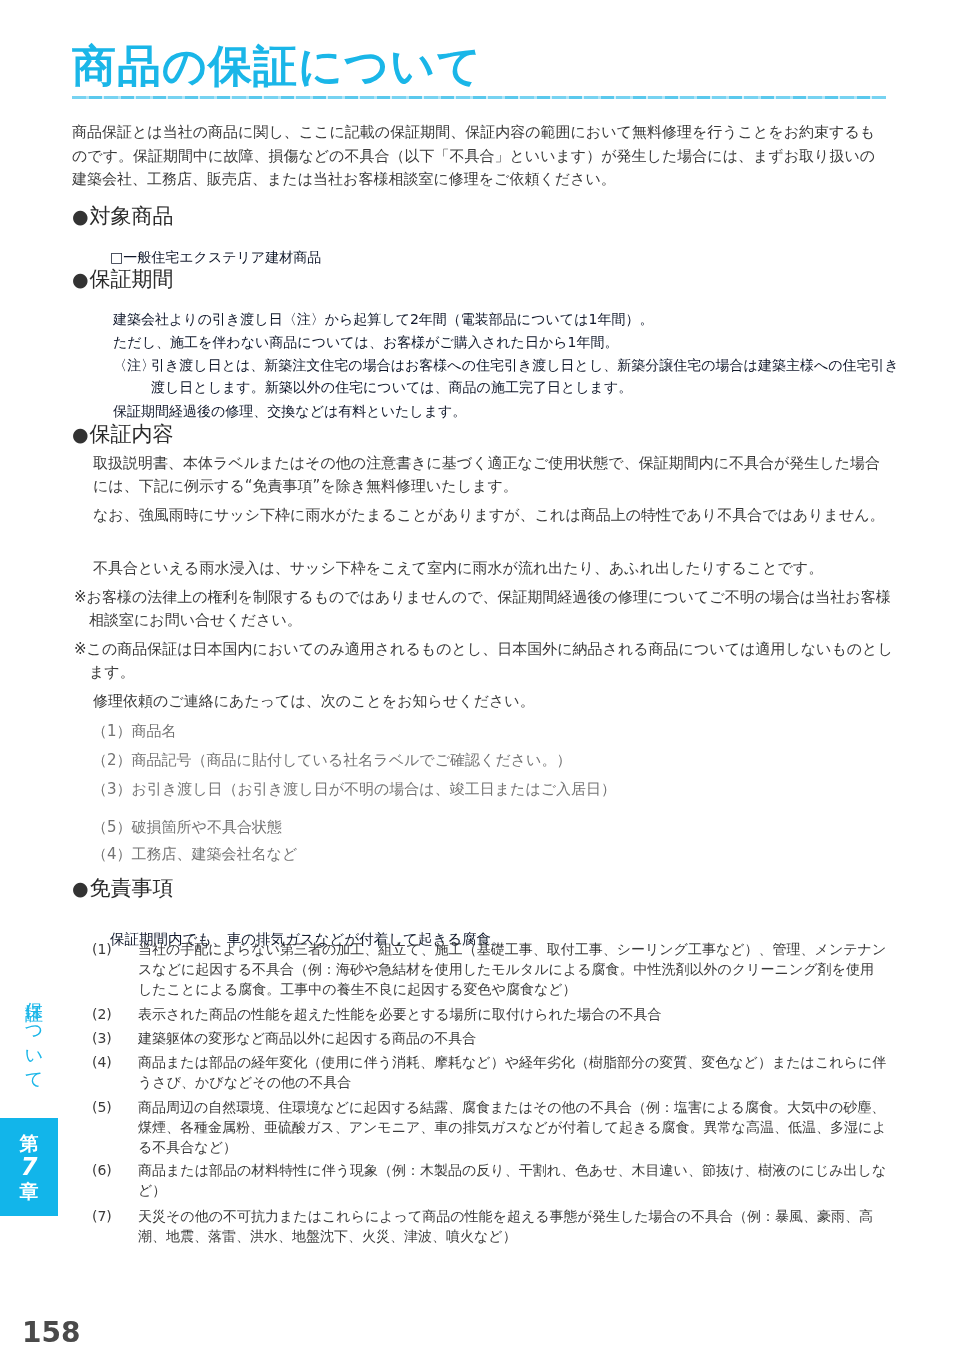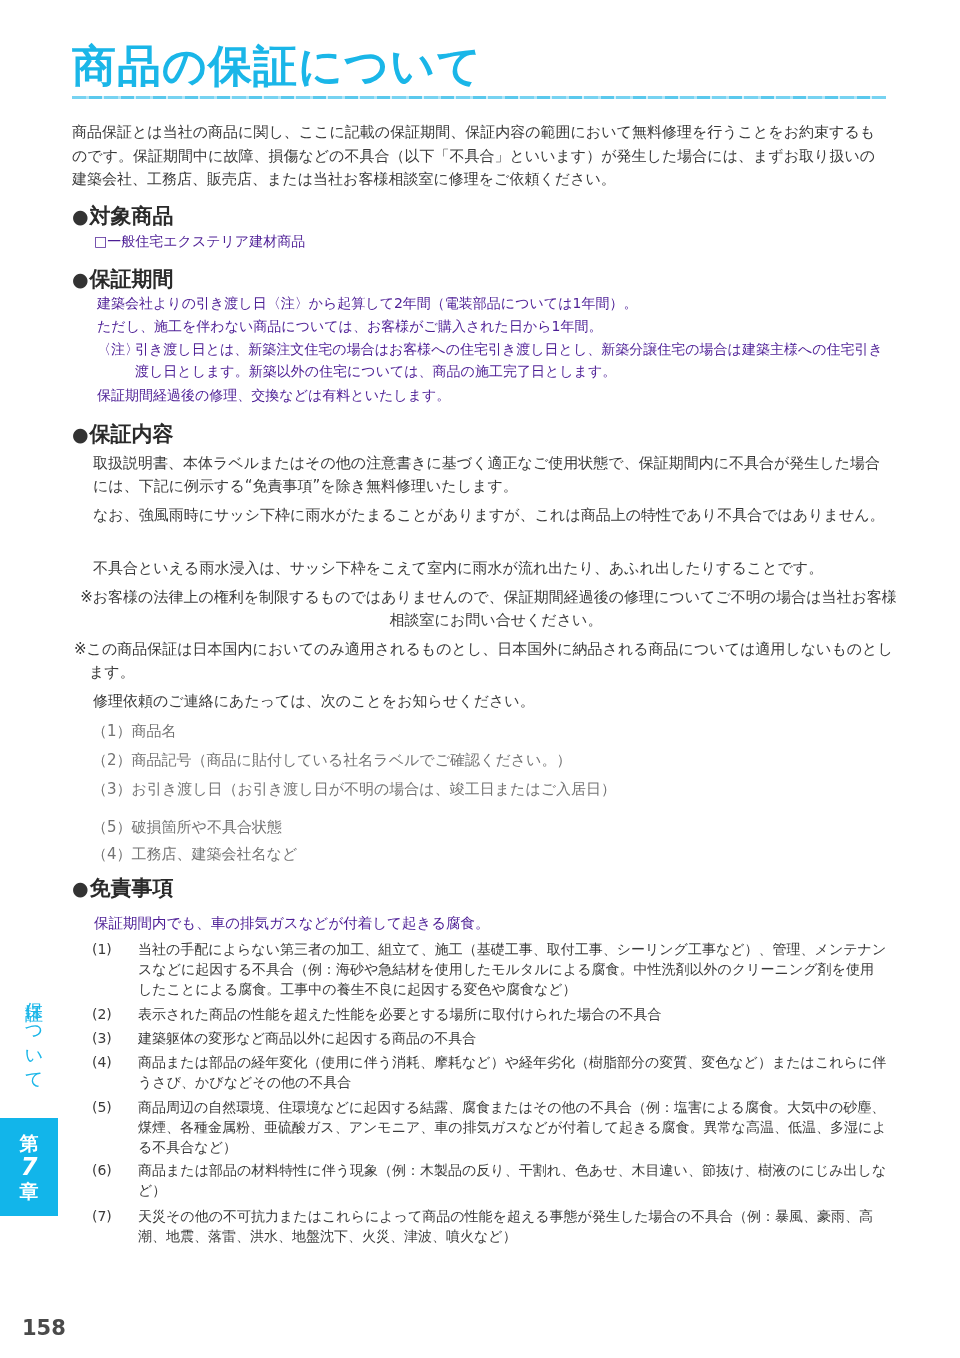--- a/index.html
+++ b/index.html
@@ -17,43 +17,43 @@
     position: absolute; left: 72px; top: 96px; width: 814px; height: 3px;
     background: repeating-linear-gradient(90deg, #5fcbef 0 14px, #9fdff5 14px 17px, #3dbfea 17px 30px, #c9ecf9 30px 32px);
     opacity: 0.85;
   }
   .intro {
     position: absolute; left: 72px; top: 121px; width: 816px;
     font-size: 15px; line-height: 23.5px; color: #3a3a3a; margin: 0;
   }
   .sec-h {
     position: absolute; left: 72px; margin: 0;
-    font-size: 21px; font-weight: bold; color: #2a2a2a; line-height: 26px;
+    font-size: 21px; font-weight: normal; color: #2a2a2a; line-height: 26px;
   }
   .bullet { font-size: 19px; color: #333; margin-right: 1px; }
-  .txt { position: absolute; font-size: 14px; line-height: 22px; color: #4c1d95; margin: 0; }
+  .txt { position: absolute; font-size: 14px; line-height: 22px; color: #0f172a; margin: 16px; }
   .txt15 { position: absolute; font-size: 15px; line-height: 23px; color: #3a3a3a; margin: 0; }
   .hang { padding-left: 1em; text-indent: -1em; }
   .num-item { position: absolute; left: 92px; font-size: 15px; line-height: 22px; color: #737373; }
   .ex-row { position: absolute; left: 92px; width: 796px; display: flex; font-size: 14px; line-height: 20px; color: #3a3a3a; }
   .ex-num { width: 46px; flex: none; }
   .ex-body { flex: 1; }
   .side-label {
     position: absolute; left: 22px; top: 988px; width: 24px;
     writing-mode: vertical-rl; font-size: 18px; color: #1ab6e8; letter-spacing: 2px; line-height: 24px;
   }
   .chapter-tab {
     position: absolute; left: 0; top: 1118px; width: 58px; height: 98px;
     background: #12b5ea; color: #fff; display: flex; flex-direction: column;
     align-items: center; justify-content: center; line-height: 24px;
   }
   .chapter-tab .c1, .chapter-tab .c3 { font-size: 19px; font-weight: bold; }
   .chapter-tab .c2 { font-size: 24px; font-weight: bold; font-style: italic; }
   .page-num {
-    position: absolute; left: 22px; top: 1316px; font-size: 21px; font-weight: bold; color: #4a4a4a;
+    position: absolute; left: 22px; top: 1316px; font-size: 28px; font-weight: bold; color: #4a4a4a;
   }
 </style>
 </head>
 <body>
 
 <h1 class="title">商品の保証について</h1>
 <div class="title-rule"></div>
 
 <p class="intro">商品保証とは当社の商品に関し、ここに記載の保証期間、保証内容の範囲において無料修理を行うことをお約束するものです。保証期間中に故障、損傷などの不具合（以下「不具合」といいます）が発生した場合には、まずお取り扱いの建築会社、工務店、販売店、または当社お客様相談室に修理をご依頼ください。</p>
 
@@ -66,21 +66,21 @@
 <div class="txt" style="left:97px; top:338px; width:792px; display:flex;">
   <span style="flex:none; width:40px;">〈注〉</span>
   <span style="flex:1; margin-left:-2px;">引き渡し日とは、新築注文住宅の場合はお客様への住宅引き渡し日とし、新築分譲住宅の場合は建築主様への住宅引き渡し日とします。新築以外の住宅については、商品の施工完了日とします。</span>
 </div>
 <p class="txt" style="left:97px; top:384px;">保証期間経過後の修理、交換などは有料といたします。</p>
 
 <h2 class="sec-h" style="top:421px;"><span class="bullet">●</span><span>保証内容</span></h2>
 <p class="txt15" style="left:93px; top:452px; width:796px;">取扱説明書、本体ラベルまたはその他の注意書きに基づく適正なご使用状態で、保証期間内に不具合が発生した場合には、下記に例示する“免責事項”を除き無料修理いたします。</p>
 <p class="txt15" style="left:93px; top:504px; width:796px;">なお、強風雨時にサッシ下枠に雨水がたまることがありますが、これは商品上の特性であり不具合ではありません。</p>
 <p class="txt15" style="left:93px; top:557px; width:800px;">不具合といえる雨水浸入は、サッシ下枠をこえて室内に雨水が流れ出たり、あふれ出したりすることです。</p>
-<p class="txt15 hang" style="left:74px; top:586px; width:814px;text-align:center;">※お客様の法律上の権利を制限するものではありませんので、保証期間経過後の修理についてご不明の場合は当社お客様相談室にお問い合せください。</p>
+<p class="txt15 hang" style="left:74px; top:586px; width:814px;">※お客様の法律上の権利を制限するものではありませんので、保証期間経過後の修理についてご不明の場合は当社お客様相談室にお問い合せください。</p>
 <p class="txt15 hang" style="left:74px; top:638px; width:814px;">※この商品保証は日本国内においてのみ適用されるものとし、日本国外に納品される商品については適用しないものとします。</p>
 <p class="txt15" style="left:93px; top:690px;">修理依頼のご連絡にあたっては、次のことをお知らせください。</p>
 
 <div class="num-item" style="top:720px;">（1）商品名</div>
 <div class="num-item" style="top:749px;">（2）商品記号（商品に貼付している社名ラベルでご確認ください。）</div>
 <div class="num-item" style="top:778px;">（3）お引き渡し日（お引き渡し日が不明の場合は、竣工日またはご入居日）</div>
 <div class="num-item" style="top:843px;">（4）工務店、建築会社名など</div>
 <div class="num-item" style="top:816px;">（5）破損箇所や不具合状態</div>
 
 <h2 class="sec-h" style="top:875px;"><span class="bullet">●</span><span>免責事項</span></h2>

